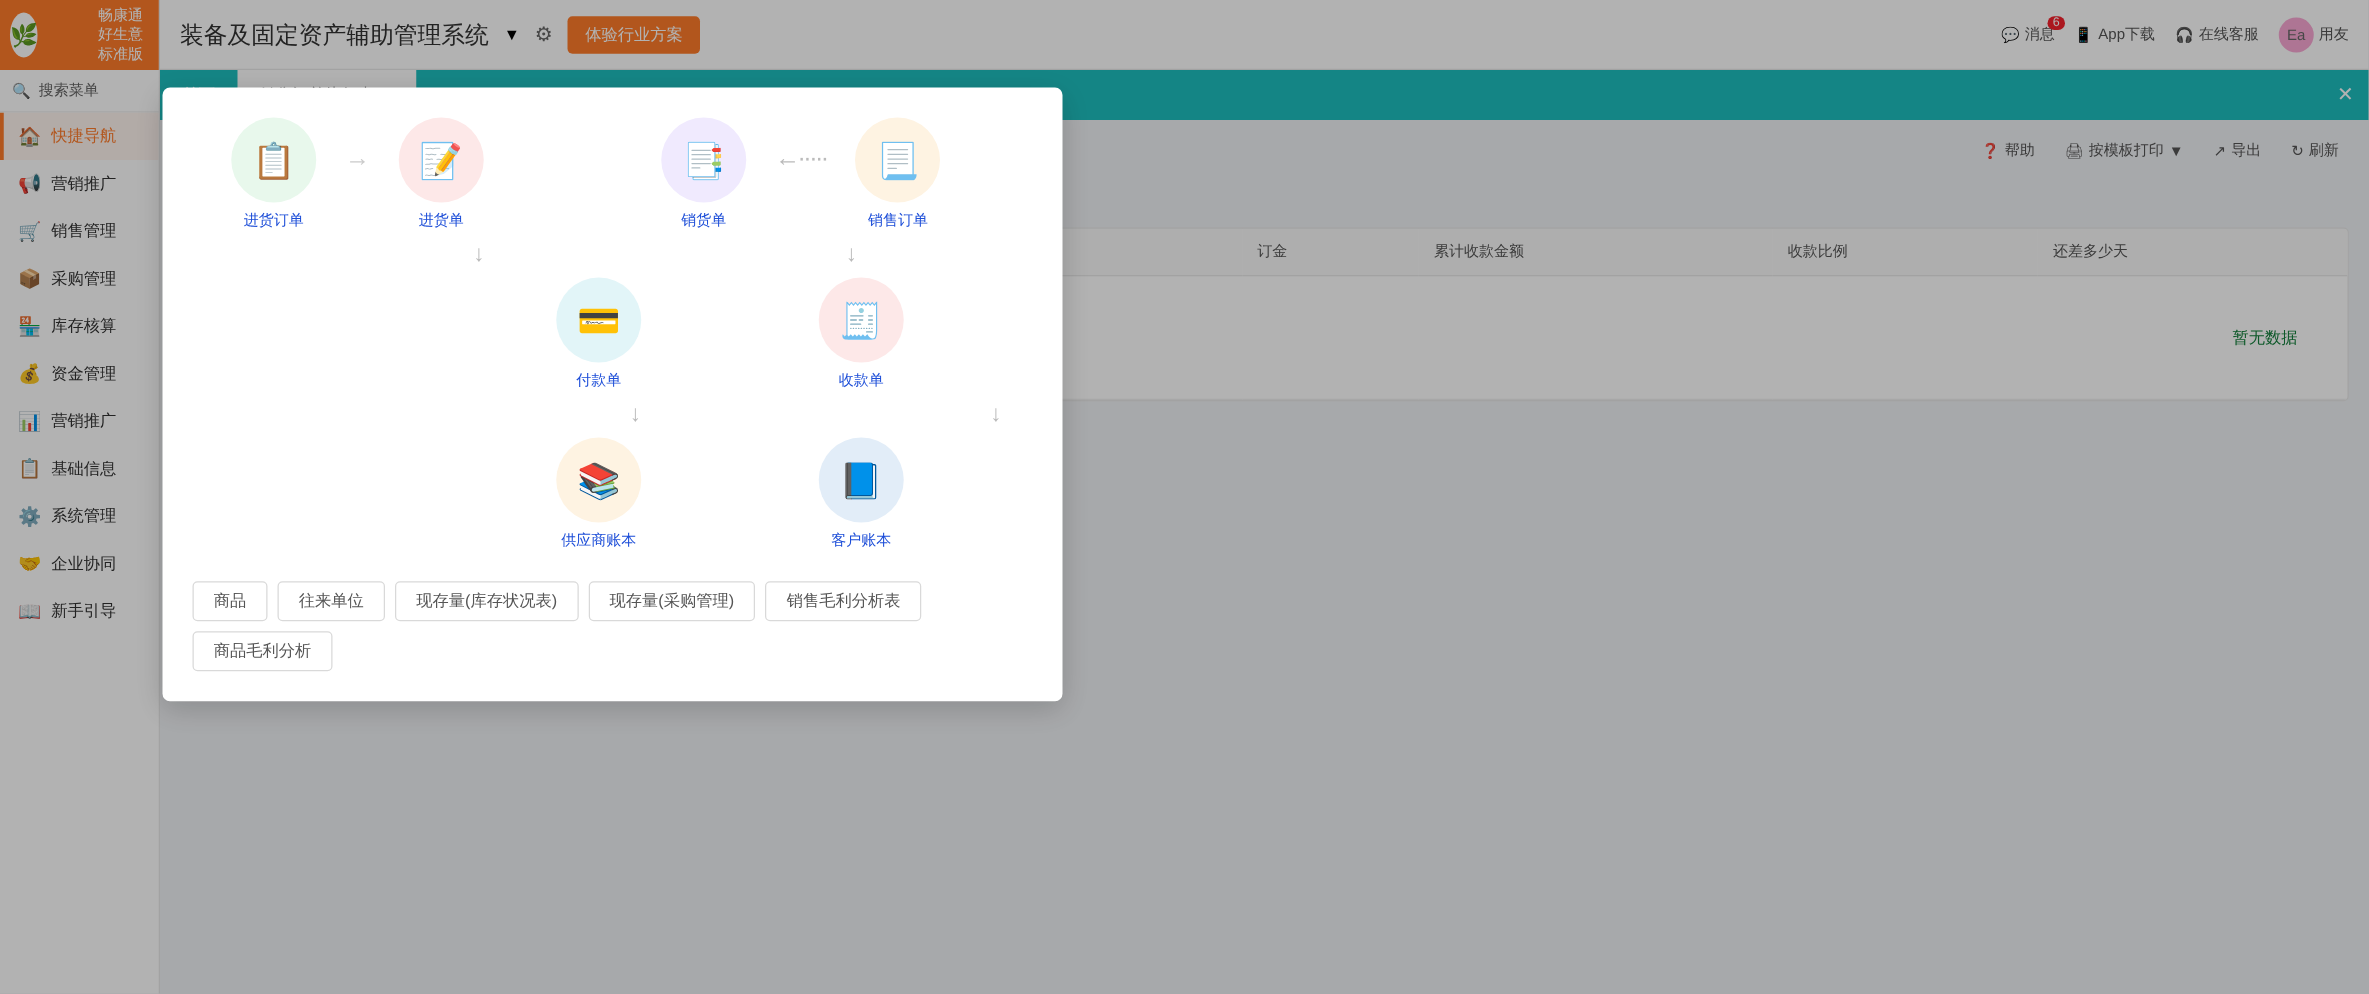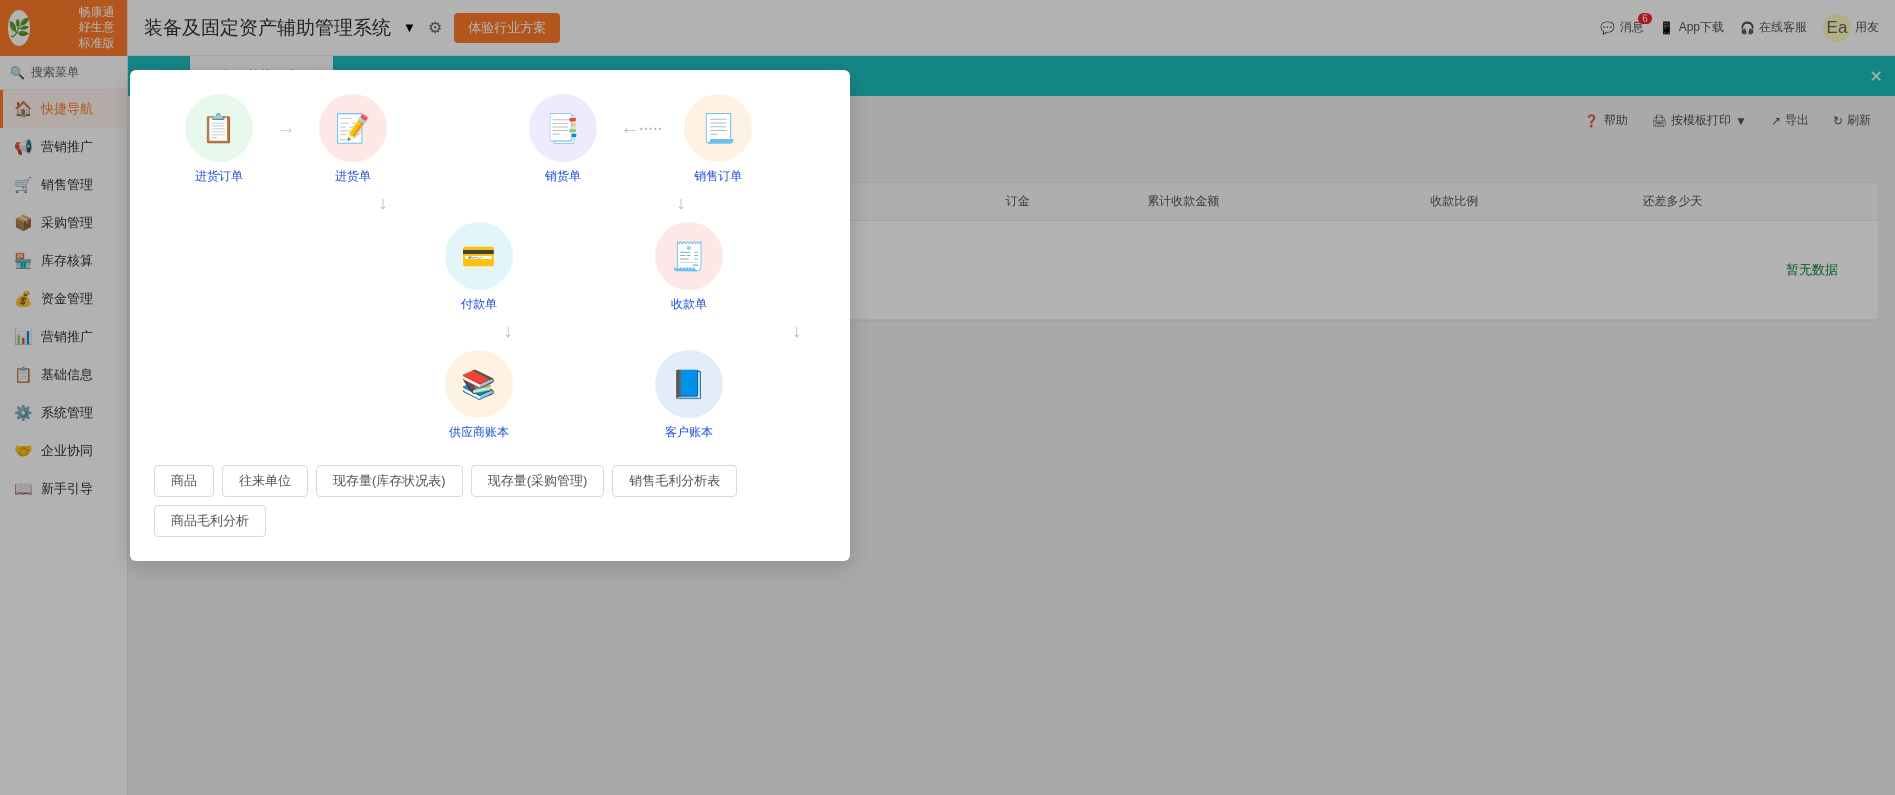--- a/index.html
+++ b/index.html
@@ -24,21 +24,21 @@
 
     
     .topbar { height: 56px; background: #fff; display: flex; align-items: center; padding: 0 16px; border-bottom: 1px solid #e8e8e8; gap: 12px; }
     .topbar-system { display: flex; align-items: center; gap: 4px; color: #333; font-size: 19px; }
     .topbar-dropdown { display: flex; align-items: center; gap: 4px; cursor: pointer; }
     .topbar-settings { color: #666; cursor: pointer; font-size: 16px; }
     .topbar-try-btn { background: #ff7c2a; color: #fff; border: none; border-radius: 4px; padding: 6px 14px; cursor: pointer; font-size: 13px; }
     .topbar-right { display: flex; align-items: center; gap: 16px; margin-left: auto; }
     .topbar-right-item { display: flex; align-items: center; gap: 4px; color: #555; cursor: pointer; font-size: 12px; position: relative; }
     .badge { background: #f5222d; color: #fff; border-radius: 10px; font-size: 10px; padding: 0 4px; position: absolute; top: -6px; right: -8px; }
-    .user-avatar { width: 28px; height: 28px; background: #fef9c3; border-radius: 50%; display: flex; align-items: center; justify-content: center; font-size: 17px; color: #666; }
+    .user-avatar { width: 28px; height: 28px; background: #f9a8d4; border-radius: 50%; display: flex; align-items: center; justify-content: center; font-size: 12px; color: #666; }
 
     
     .tabbar { height: 40px; background: #1ebfbf; display: flex; align-items: center; padding: 0 0; position: relative; }
     .tab { padding: 0 18px; height: 40px; display: flex; align-items: center; gap: 6px; cursor: pointer; font-size: 13px; color: rgba(255,255,255,0.85); }
     .tab.active { background: #fff; color: #333; }
     .tab-close { color: #999; font-size: 12px; cursor: pointer; }
     .tab-home { color: #fff; }
     .tabbar-close { position: absolute; right: 12px; top: 50%; transform: translateY(-50%); color: #fff; cursor: pointer; font-size: 16px; }
 
     

